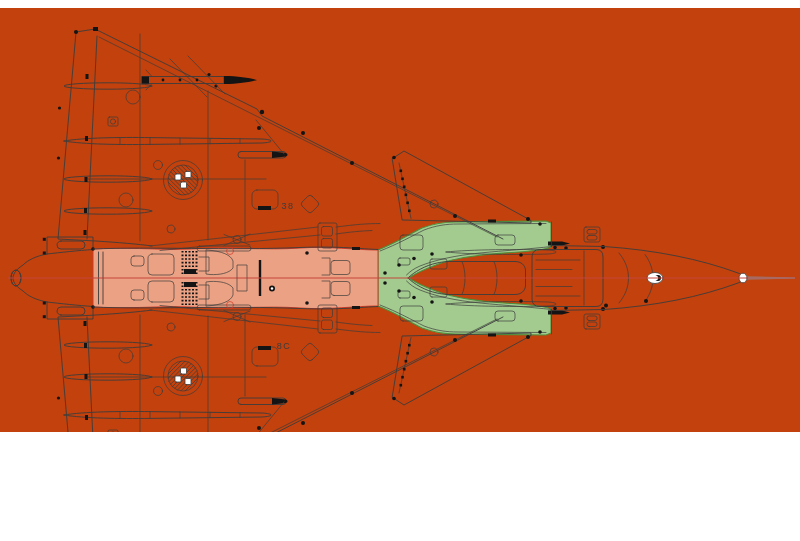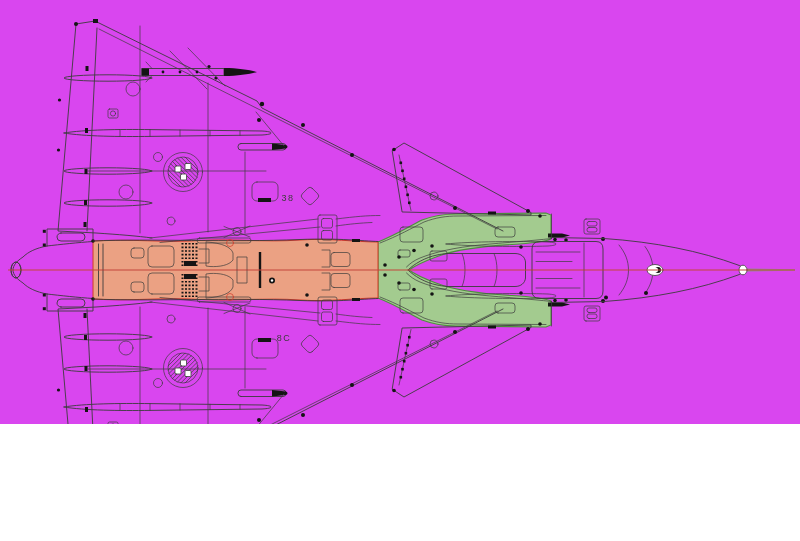--- a/index.html
+++ b/index.html
@@ -1,17 +1,17 @@
 <!DOCTYPE html>
 <html><head>
 <meta charset="utf-8">
 <style>
   html,body{margin:0;padding:0;background:#ffffff;}
-  .canvas{width:800px;height:424px;position:relative;background:#d946ef;overflow:hidden;
-          font-family:"Liberation Sans", sans-serif;}
+  .canvas{width:800px;height:424px;position:relative;background:#c2410c;overflow:hidden;
+          font-family:"Liberation Sans", sans-serif;margin-top:8px;}
   svg{display:block;}
   .lw{stroke:#3c3c3c;stroke-width:.9;fill:none;stroke-linecap:round;stroke-linejoin:round;}
   .thin{stroke-width:.7;}
   .blk{fill:#141414;stroke:none;}
   .wht{fill:#ffffff;stroke:#3c3c3c;stroke-width:.8;}
   .dotcol{stroke:#141414;stroke-width:2;stroke-dasharray:1.6 2.0;fill:none;stroke-linecap:butt;}
   .code-label{font-family:"Liberation Sans", sans-serif;font-size:9px;letter-spacing:1.5px;fill:#3c3c3c;}
 </style>
 </head>
 <body>

